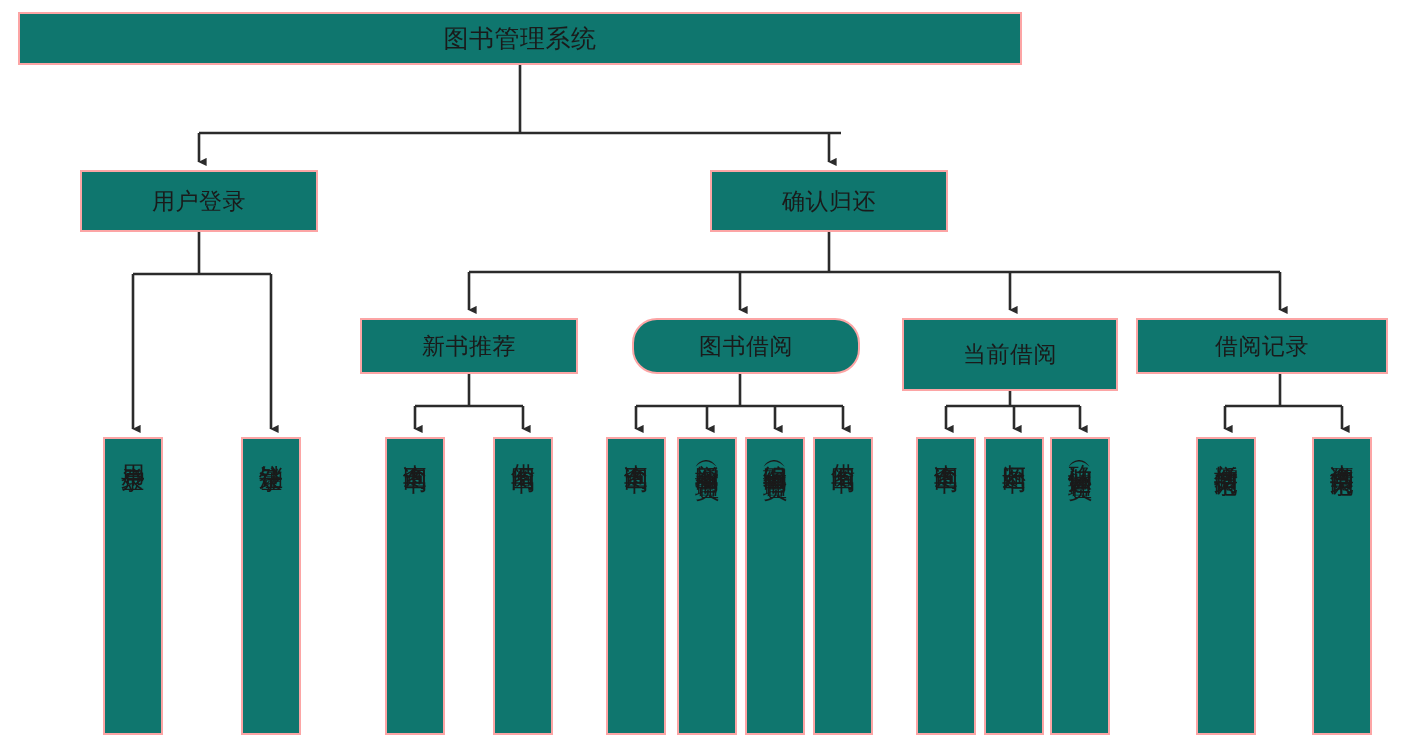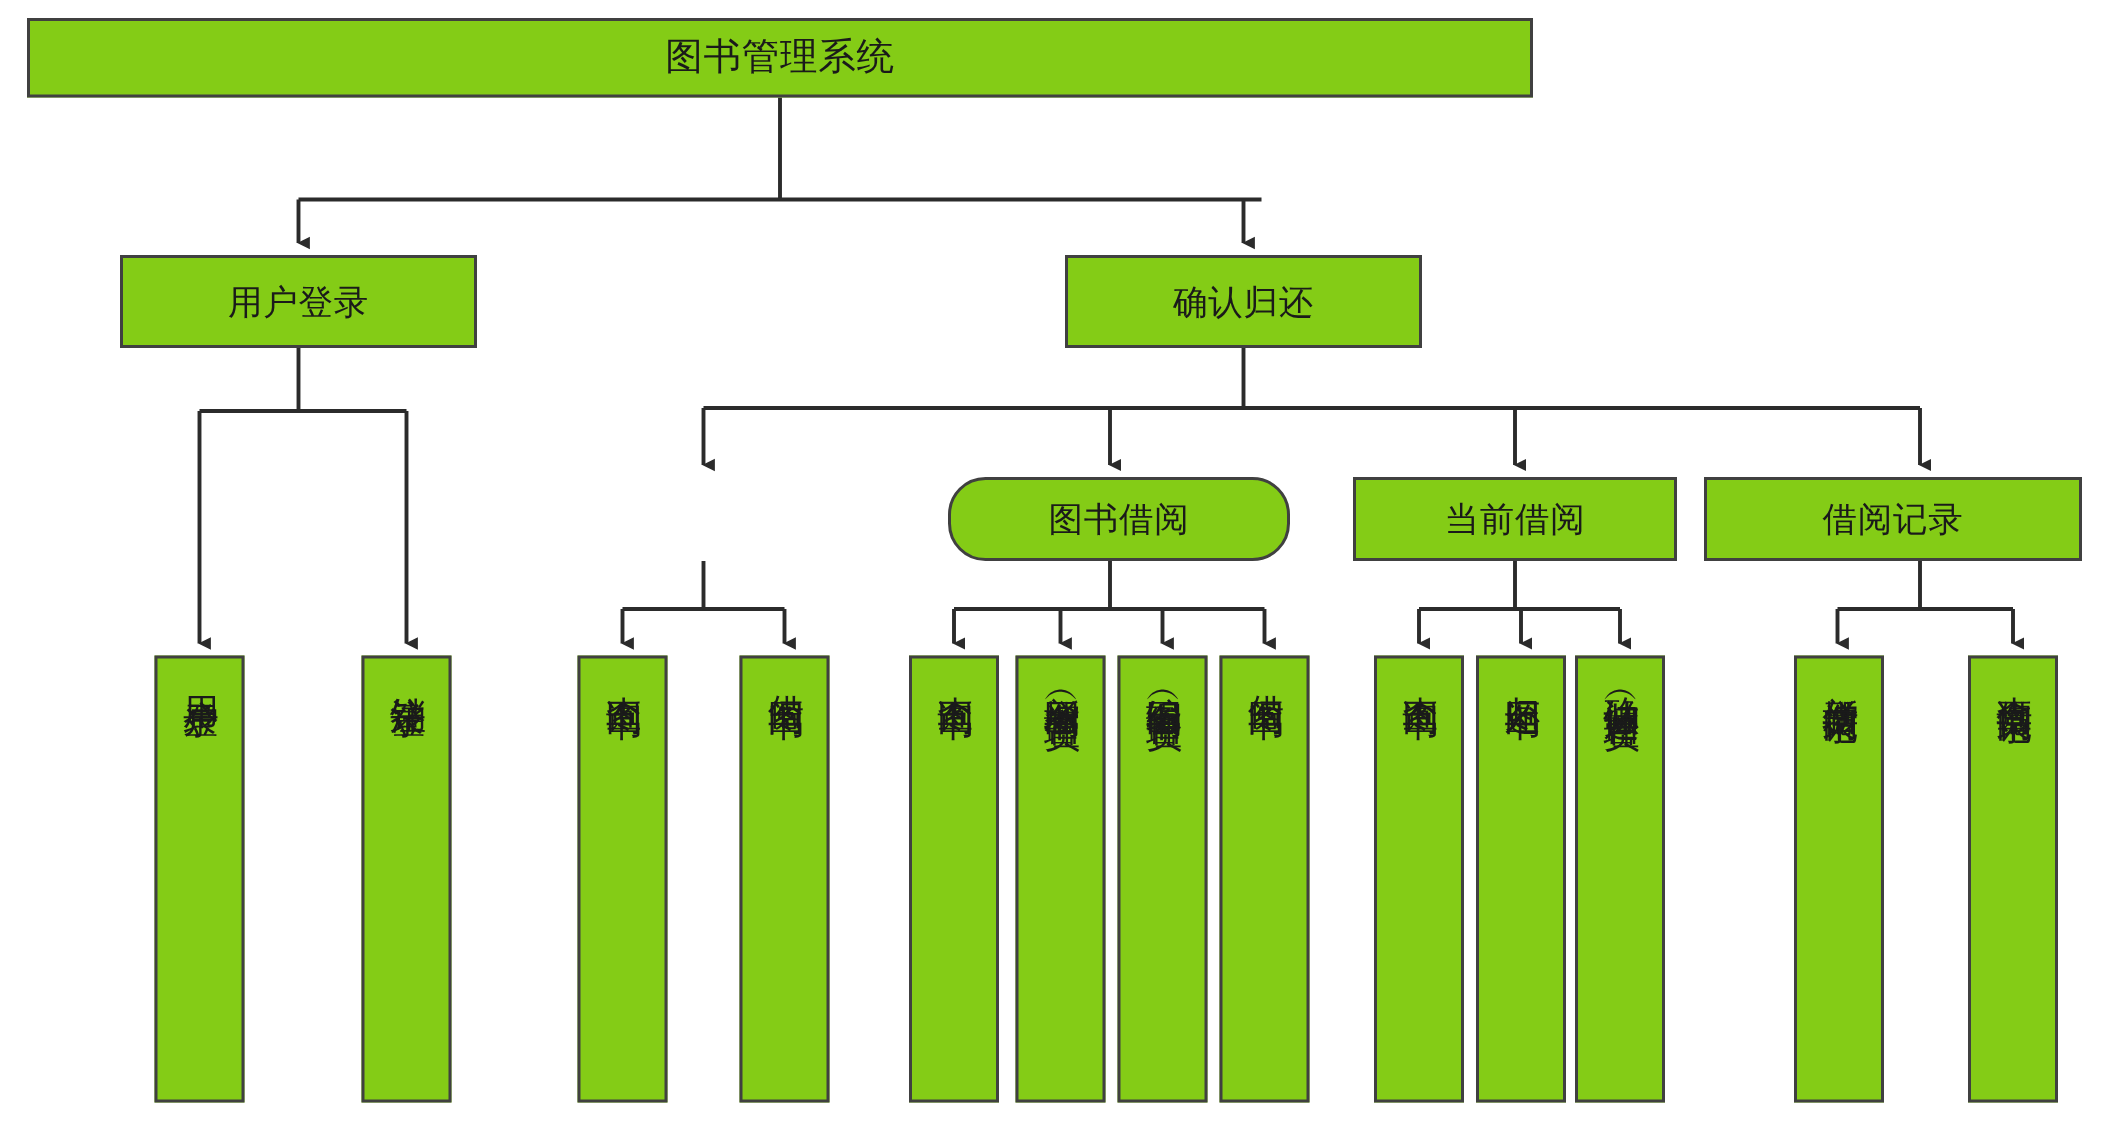--- a/index.html
+++ b/index.html
@@ -21,22 +21,22 @@
   #edge-layer {
     position: absolute;
     left: 0;
     top: 0;
     width: 1405px;
     height: 747px;
   }
   .node {
     position: absolute;
     box-sizing: border-box;
-    background: #84cc16;
-    border: 2px solid #404040;
+    background: #0f766e;
+    border: 2px solid #fca5a5;
     display: flex;
     align-items: center;
     justify-content: center;
     z-index: 3;
   }
   .node-label {
     color: #1a1a1a;
     letter-spacing: 0.5px;
     line-height: 1.08;
     white-space: nowrap;
@@ -131,24 +131,27 @@
     <span class="node-label">图书管理系统</span>
   </div>
 
   <div class="node horiz level-1" style="left:80px; top:170px; width:238px; height:62px;">
     <span class="node-label">用户登录</span>
   </div>
   <div class="node horiz level-1" style="left:710px; top:170px; width:238px; height:62px;">
     <span class="node-label">确认归还</span>
   </div>
 
+  <div class="node horiz level-2" style="left:360px; top:318px; width:218px; height:56px;">
+    <span class="node-label">新书推荐</span>
+  </div>
   <div class="node horiz level-2" style="left:632px; top:318px; width:228px; height:56px;border-radius:25px;">
     <span class="node-label">图书借阅</span>
   </div>
-  <div class="node horiz level-2" style="left:902px; top:318px; width:216px; height:56px;">
+  <div class="node horiz level-2" style="left:902px; top:318px; width:216px; height:73px;">
     <span class="node-label">当前借阅</span>
   </div>
   <div class="node horiz level-2" style="left:1136px; top:318px; width:252px; height:56px;">
     <span class="node-label">借阅记录</span>
   </div>
 
   <div class="node vert leaf" style="left:103px; top:437px; width:60px; height:298px;">
     <span class="node-label">用户登录</span>
   </div>
   <div class="node vert leaf" style="left:241px; top:437px; width:60px; height:298px;">

